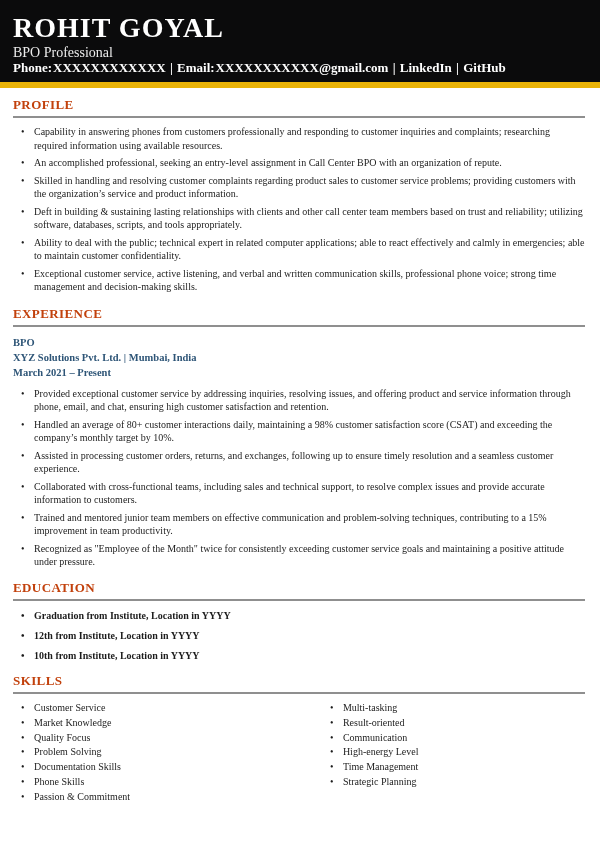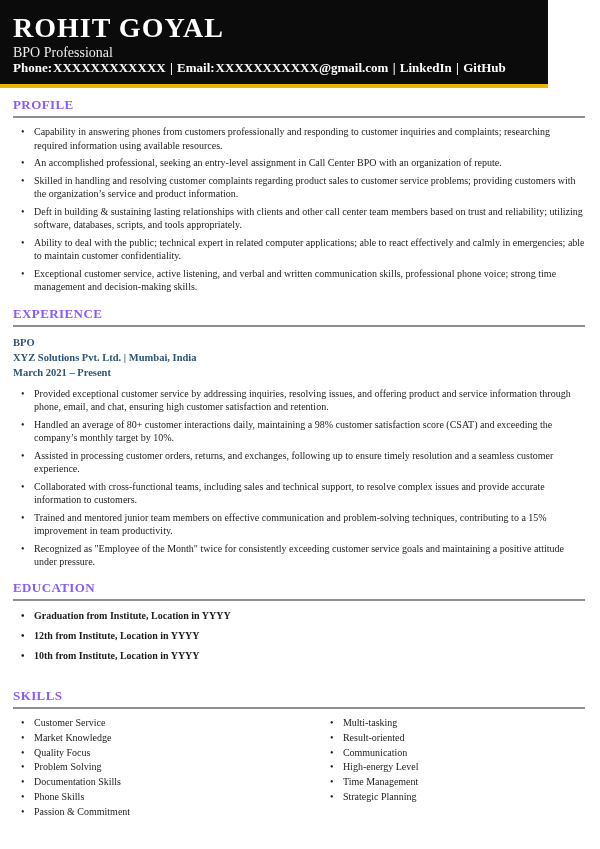--- a/index.html
+++ b/index.html
@@ -6,23 +6,23 @@
   html, body { margin: 0; padding: 0; }
   body {
     width: 600px; height: 849px;
     background: #ffffff;
     font-family: "Liberation Serif", serif;
     color: #1c1c1c;
     overflow: hidden;
   }
   
   .banner {
-    width: 548px; height: 88px;
+    width: 600px; height: 88px;
     background: #0b0b0c;
-    border-bottom: 4px solid #eab308;
+    border-bottom: 6px solid #eab308;
     padding: 13px 18px 8px 13px;
   }
   .name {
     color: #ffffff;
     font-size: 28px;
     font-weight: bold;
     letter-spacing: 1px;
     line-height: 30px;
   }
   .subtitle {
@@ -40,29 +40,29 @@
     white-space: nowrap;
   }
   .contact span { margin-right: 1px; }
   
   .content { padding: 0 15px 0 13px; }
   .section-heading {
     margin: 0;
     font-size: 13px;
     font-weight: bold;
     letter-spacing: 0.4px;
-    color: #8b5cf6;
+    color: #c2410c;
     line-height: 14px;
     padding-bottom: 4px;
     border-bottom: 2px solid #8f8f8f;
   }
   .sec-profile .section-heading   { margin-top: 10px; }
   .sec-experience .section-heading{ margin-top: 13px; }
   .sec-education .section-heading { margin-top: 12px; }
-  .sec-skills .section-heading    { margin-top: 27px; }
+  .sec-skills .section-heading    { margin-top: 12px; }
 
   ul.bullets {
     list-style: none;
     margin: 7px 0 0 0;
     padding: 0;
     font-size: 10px;
     line-height: 13.5px;
   }
   ul.bullets li {
     position: relative;

